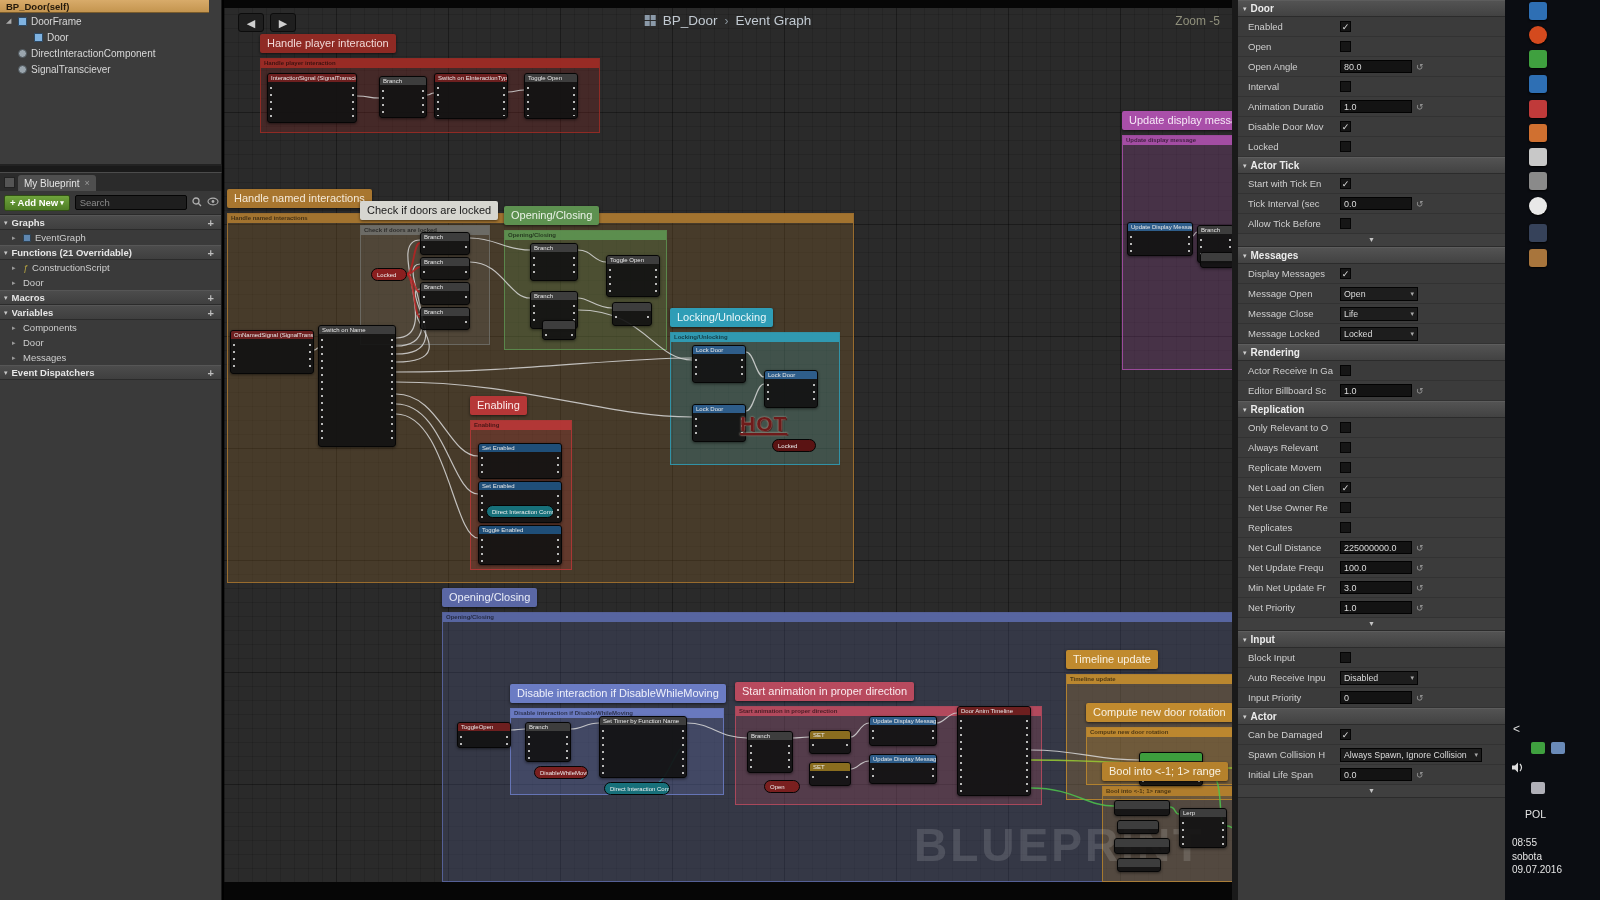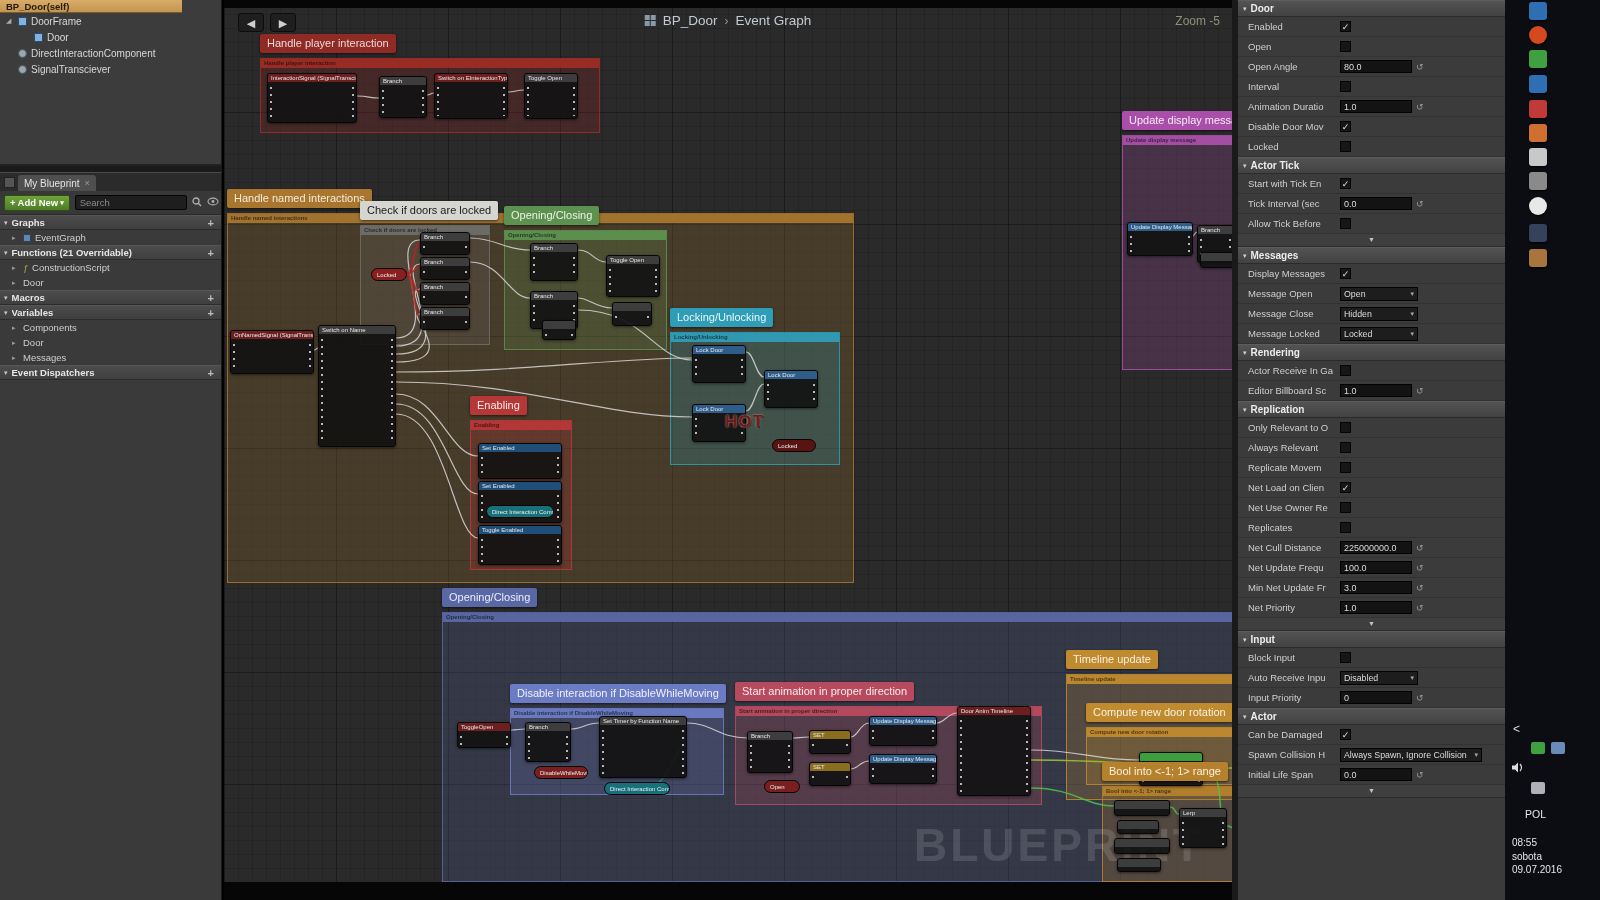--- a/index.html
+++ b/index.html
@@ -3,21 +3,21 @@
 <meta charset="utf-8">
 <style>
   * { margin:0; padding:0; box-sizing:border-box; }
   html,body { width:1600px; height:900px; overflow:hidden; background:#111;
     font-family:"Liberation Sans", sans-serif; }
   .abs { position:absolute; }
 
   
   #components-panel { position:absolute; left:0; top:0; width:222px; height:166px;
     background:#3c3c3c; border-right:1px solid #1a1a1a; border-bottom:2px solid #222; }
-  #doc-tab { height:13px; width:182px; background:linear-gradient(#d8ab6a,#c4954f);
+  #doc-tab { height:13px; width:209px; background:linear-gradient(#d8ab6a,#c4954f);
     color:#241a0c; font-size:9.5px; font-weight:bold; line-height:13px; padding-left:6px;
     border-bottom:1px solid #7a5c2c; }
   .comp-row { height:16px; display:flex; align-items:center; gap:4px; color:#d8d8d8;
     font-size:10px; white-space:nowrap; overflow:hidden; }
   .comp-row .tri { color:#aaa; font-size:7px; width:8px; }
   .comp-ico { width:9px; height:9px; background:#7fb2e0; border:1px solid #2c4a66; border-radius:1px; flex:none; }
   .comp-ico.gear { background:#9aa5ad; border-color:#4a5258; border-radius:50%; }
 
   #myblueprint-panel { position:absolute; left:0; top:172px; width:222px; height:728px;
     background:#3a3a3a; border-right:1px solid #1a1a1a; border-top:1px solid #4c4c4c; }
@@ -79,22 +79,22 @@
     white-space:nowrap; overflow:hidden; }
   .node-pins-left,.node-pins-right { position:absolute; top:11px; bottom:2px; width:4px;
     background-image:radial-gradient(circle at 2px 3px,#b9b9b9 1px,transparent 1.4px);
     background-size:4px 7px; background-repeat:repeat-y; }
   .node-pins-left { left:1px; } .node-pins-right { right:1px; }
   .gpill { position:absolute; height:13px; border-radius:7px; border:1px solid #050505; z-index:21;
     color:#eee; font-size:6px; line-height:12px; padding:0 5px; white-space:nowrap; overflow:hidden; }
   #wires { position:absolute; left:0; top:0; z-index:15; }
   #watermark { position:absolute; left:690px; top:818px; font-size:46px; font-weight:bold;
     letter-spacing:3px; color:#ffffff; opacity:.13; z-index:11; }
-  #graffiti { position:absolute; left:501px; top:412px; font-size:17px; font-weight:900; color:#6e1a1a;
-    z-index:25; text-shadow:0 0 2px #cbb6a6, 1px 1px 0 #3a0d0d; letter-spacing:1px; }
+  #graffiti { position:absolute; left:516px; top:412px; font-size:21px; font-weight:900; color:#6e1a1a;
+    z-index:25; text-shadow:0 0 2px #cbb6a6, 1px 1px 0 #3a0d0d; letter-spacing:1px;text-decoration:underline; }
 
   
   #details-panel { position:absolute; left:1237px; top:0; width:268px; height:900px; background:#3b3b3b;
     border-left:1px solid #1a1a1a; overflow:hidden; }
   .det-sec { height:17px; background:linear-gradient(#535353,#424242); border-top:1px solid #5d5d5d;
     border-bottom:1px solid #2b2b2b; display:flex; align-items:center; gap:4px; padding:0 5px; }
   .det-sec .ar { color:#d0d0d0; font-size:7px; }
   .det-sec .ti { color:#ececec; font-size:10px; font-weight:bold; }
   .det-row { height:20px; display:flex; align-items:center; padding-left:10px;
     border-bottom:1px solid rgba(0,0,0,.14); }
@@ -649,21 +649,21 @@
           <div class="ddf">
             <div class="v">Open</div>
             <div class="a">▾</div>
           </div>
         </div>
       </div>
       <div class="det-row">
         <div class="det-lbl">Message Close</div>
         <div class="det-ctl">
           <div class="ddf">
-            <div class="v">Hidden</div>
+            <div class="v">Life</div>
             <div class="a">▾</div>
           </div>
         </div>
       </div>
       <div class="det-row">
         <div class="det-lbl">Message Locked</div>
         <div class="det-ctl">
           <div class="ddf">
             <div class="v">Locked</div>
             <div class="a">▾</div>

